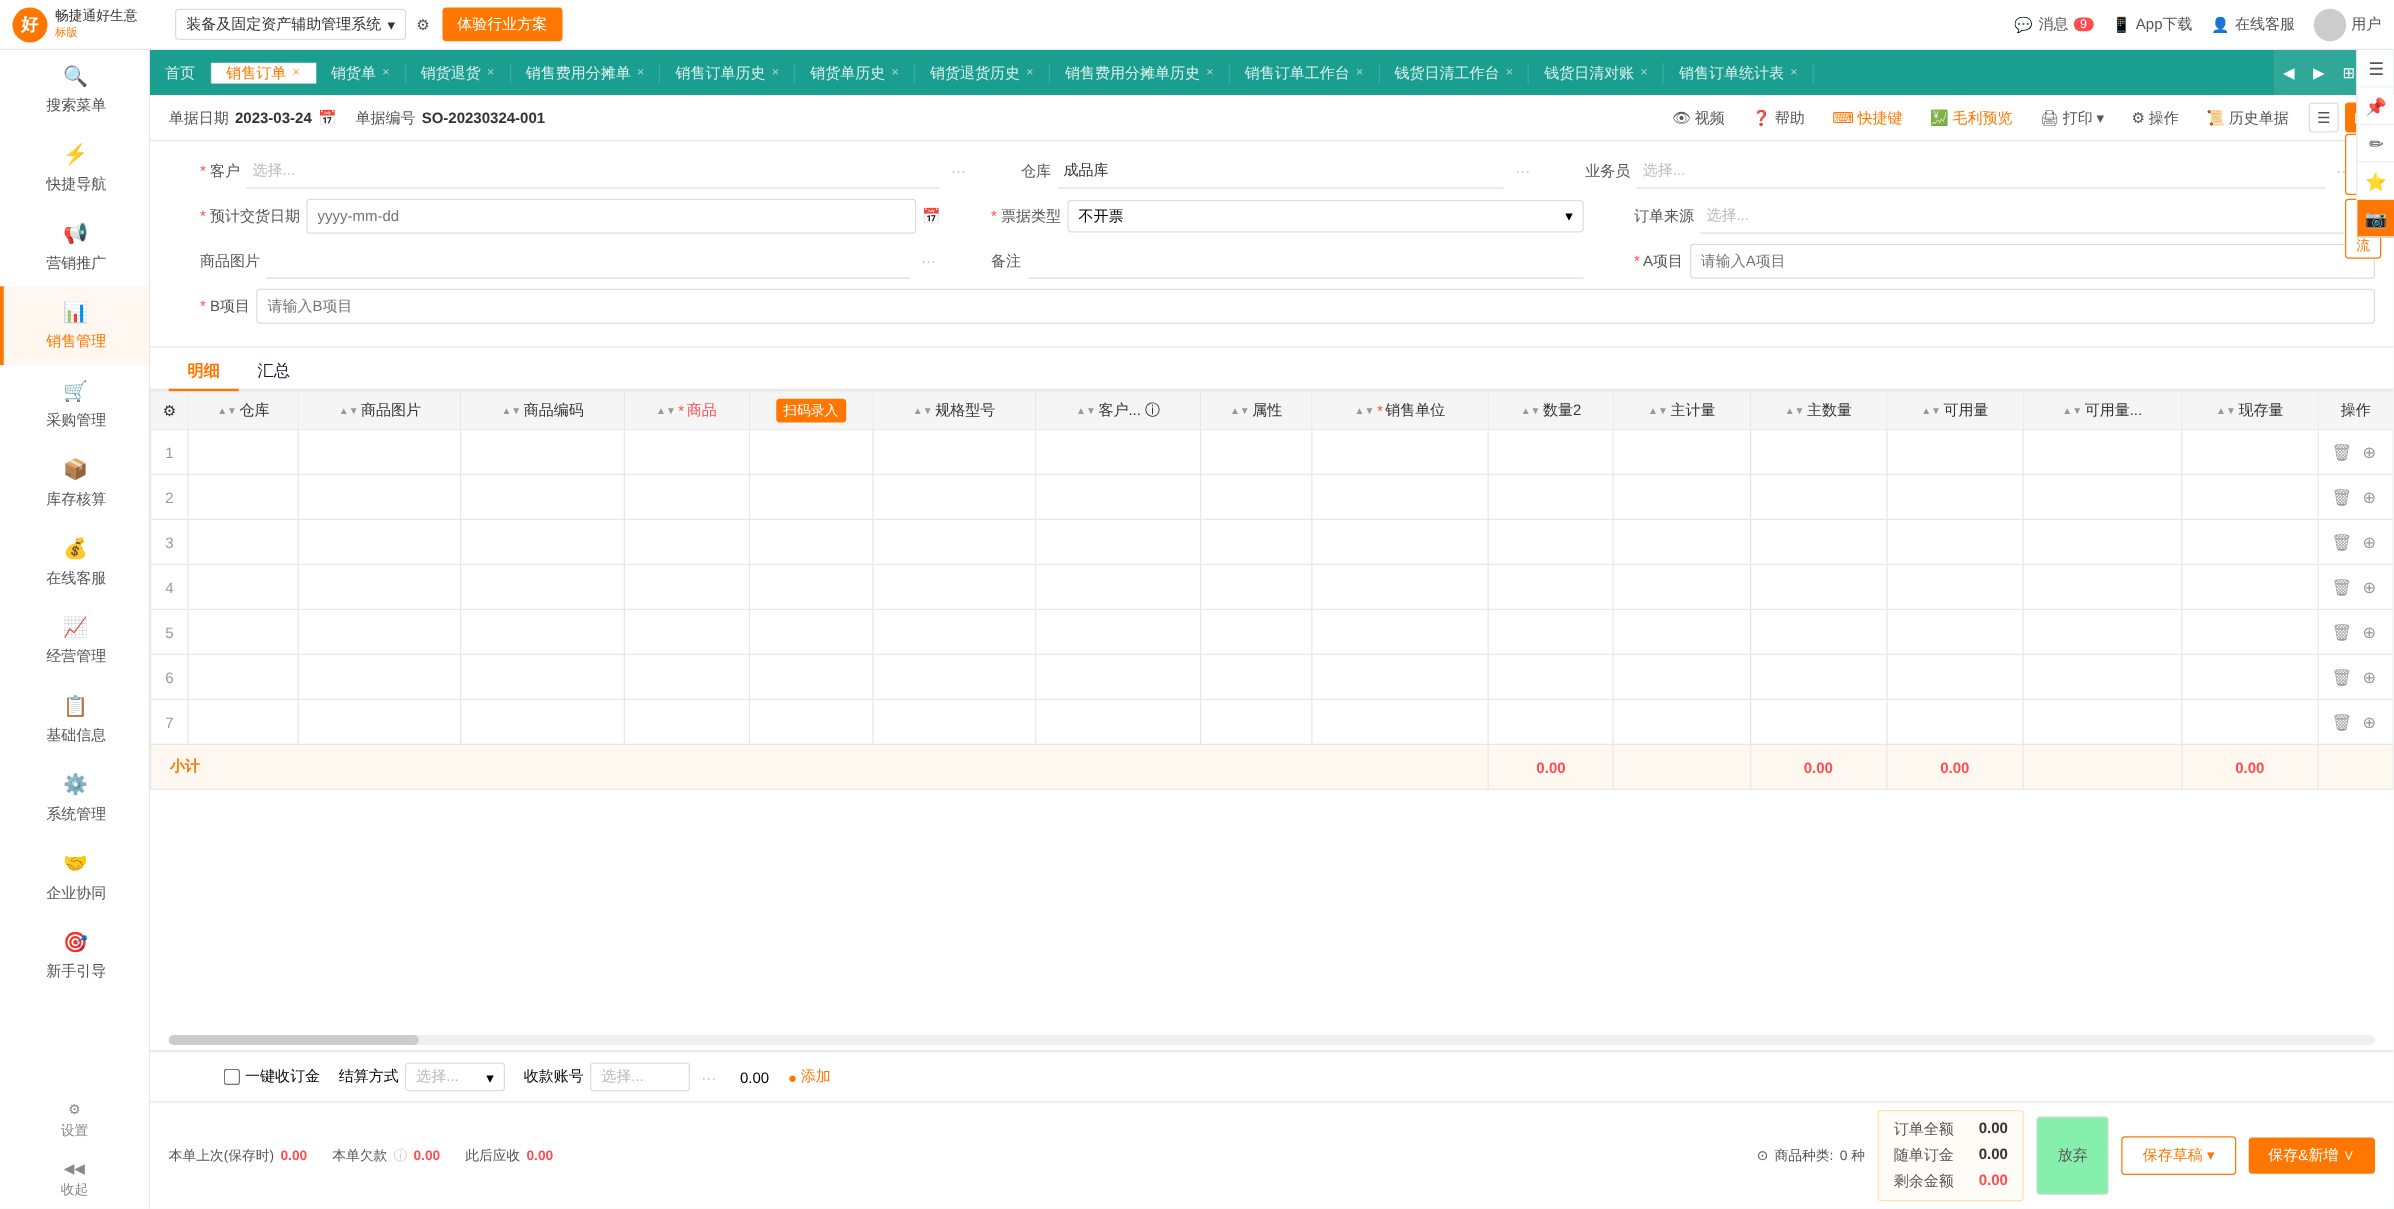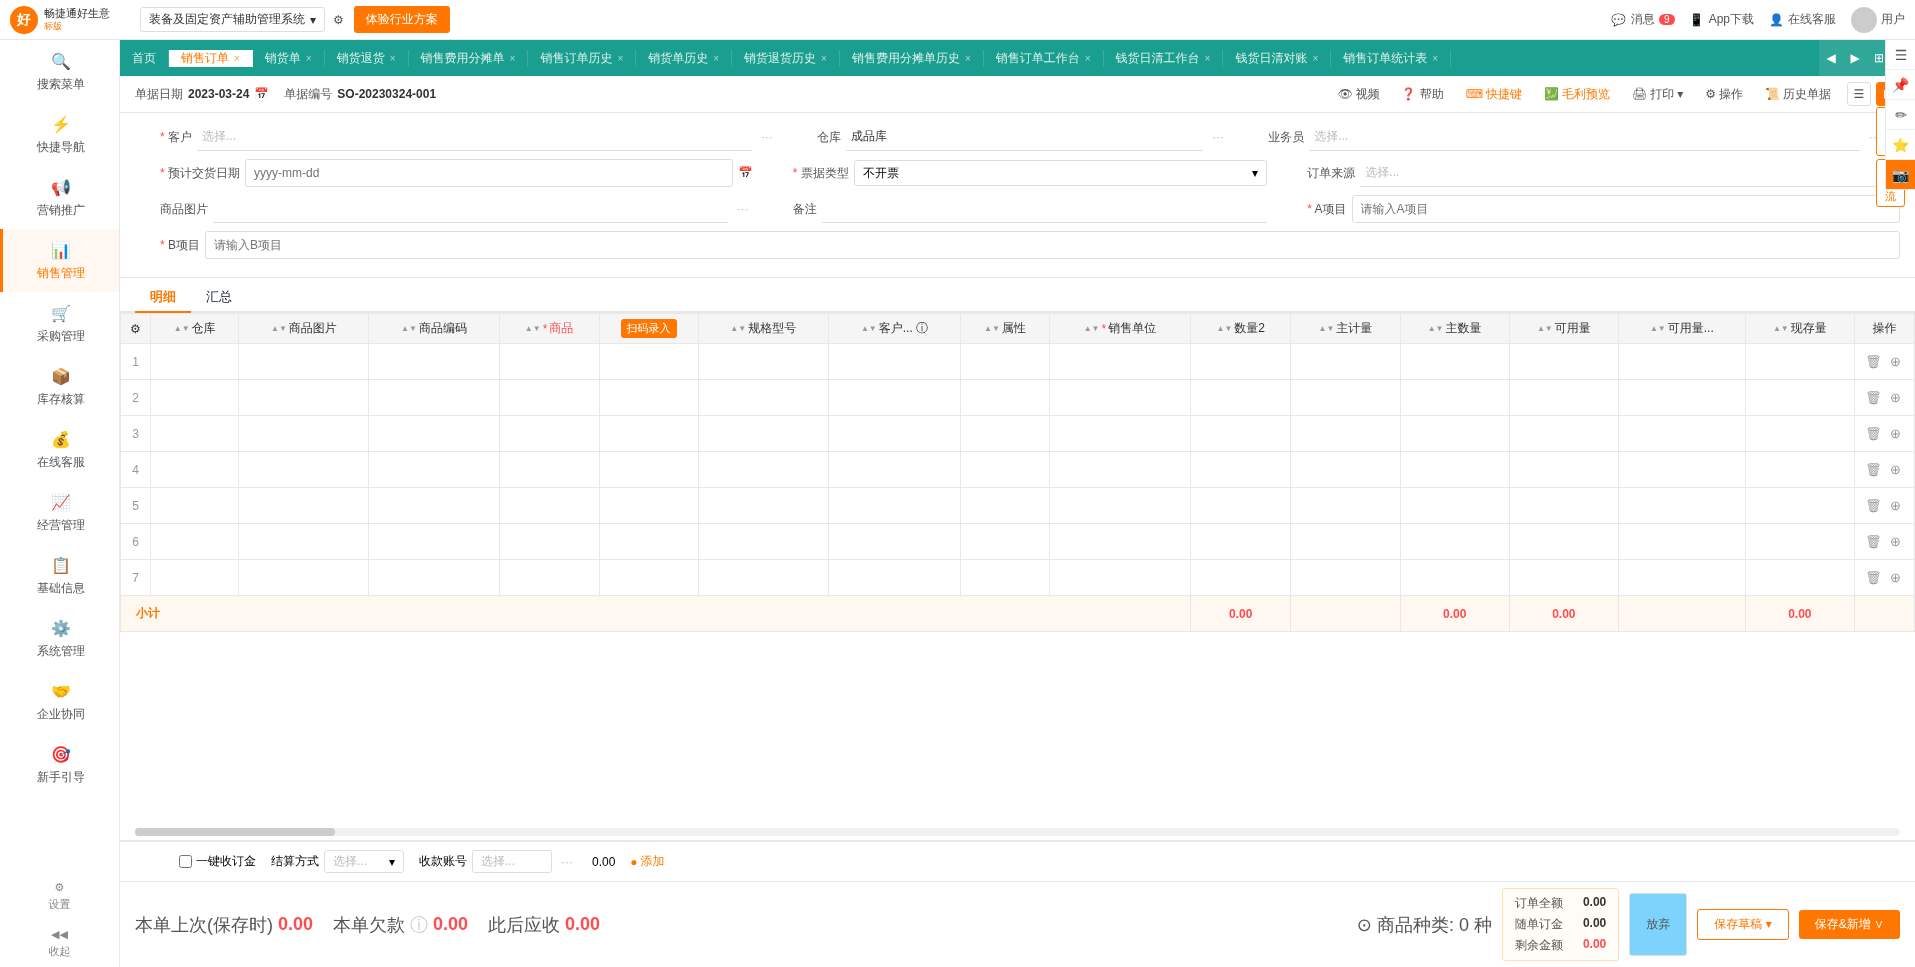--- a/index.html
+++ b/index.html
@@ -477,21 +477,21 @@
       display: flex;
       align-items: center;
       gap: 20px;
       background: #fff;
       flex-shrink: 0;
     }
     .footer-field {
       display: flex;
       align-items: center;
       gap: 5px;
-      font-size: 18px;
+      font-size: 11px;
       color: #555;
     }
     .footer-value {
       color: #ff4d4f;
       font-weight: bold;
     }
     .footer-right {
       margin-left: auto;
       display: flex;
       align-items: center;
@@ -508,21 +508,21 @@
       font-size: 12px;
     }
     .summary-row {
       display: flex;
       justify-content: space-between;
       gap: 20px;
     }
     .summary-label { color: #555; }
     .summary-value { color: #333; font-weight: bold; }
     .btn-abandon {
-      background: #7dd3fc;
+      background: #86efac;
       border: 1px solid #ddd;
       border-radius: 3px;
       padding: 22px 16px;
       font-size: 12px;
       cursor: pointer;
       color: #555;
     }
     .btn-save-draft {
       background: #fff;
       border: 1px solid #ff7700;

